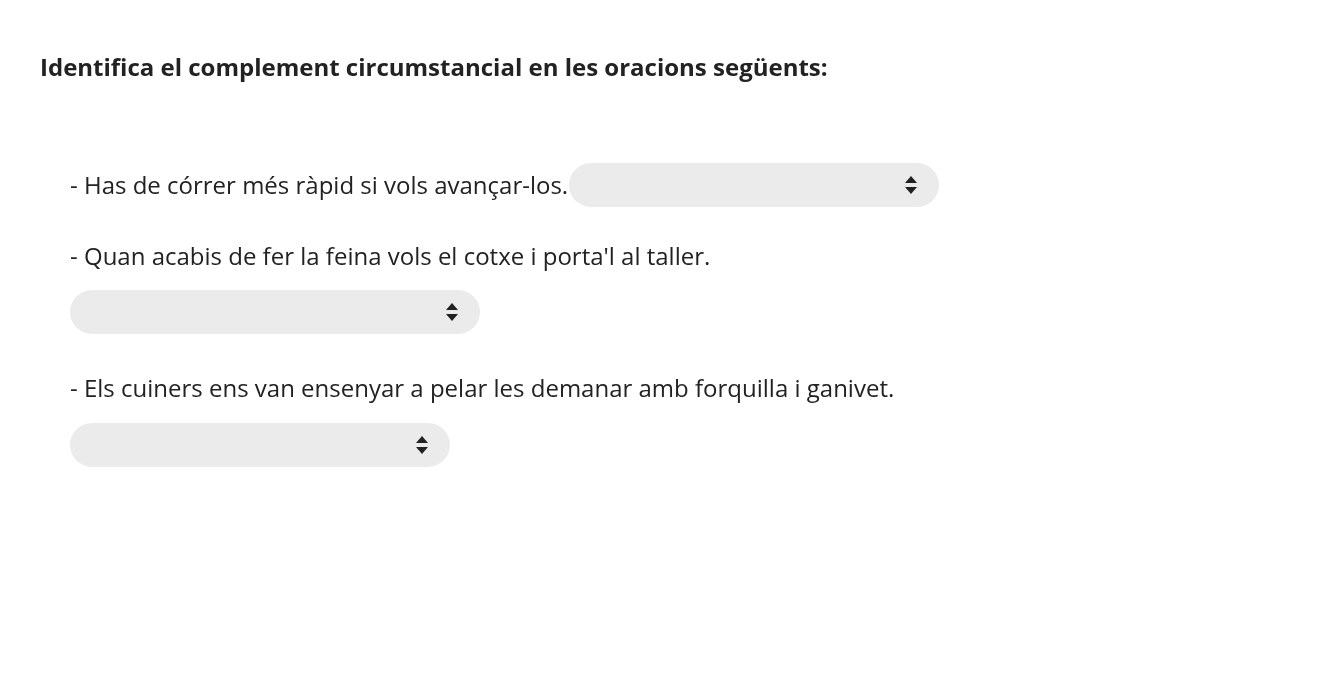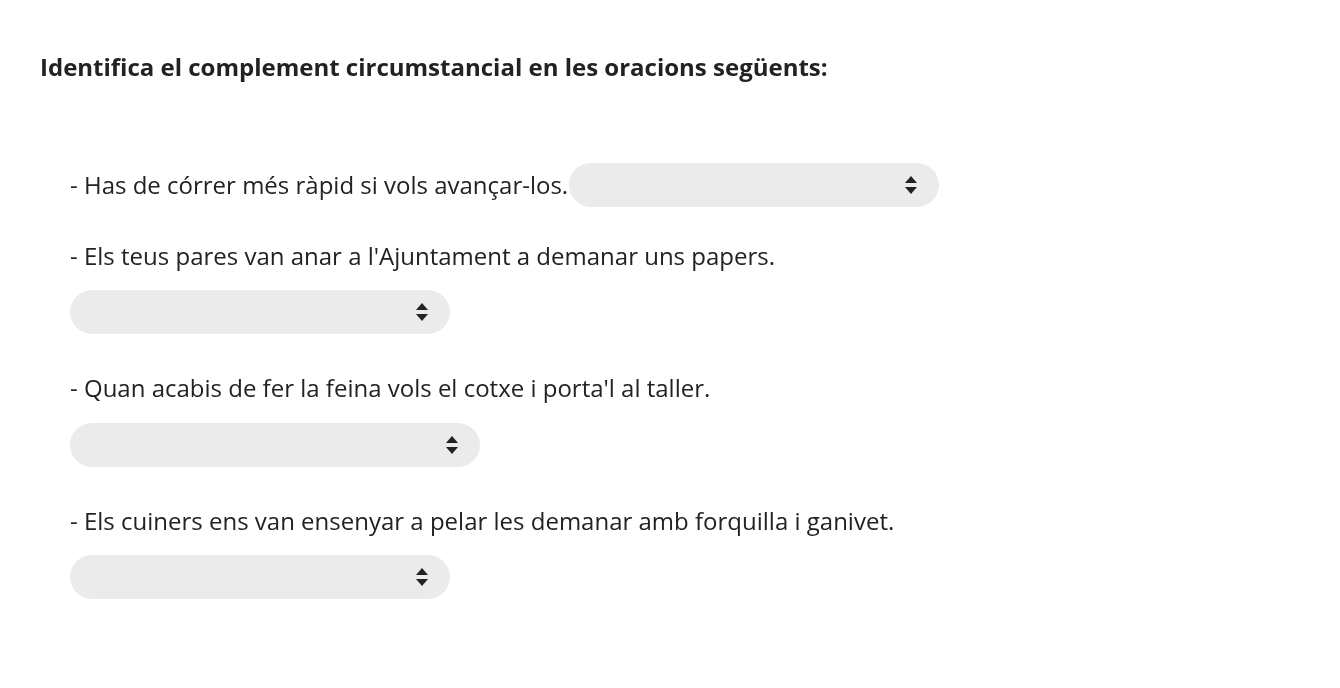--- a/index.html
+++ b/index.html
@@ -115,28 +115,20 @@
 
   <div class="question-block">
     <div class="question-line">
       <span class="sentence">- Has de córrer més ràpid si vols avançar-los.</span>
       <div class="dropdown inline-wide">
         <span class="chevron-icon"></span>
       </div>
     </div>
   </div>
 
-  <div class="question-block">
-    <div class="sentence">- Els teus pares van anar a l'Ajuntament a demanar uns papers.</div>
-    <div class="dropdown-row">
-      <div class="dropdown wide">
-        <span class="chevron-icon"></span>
-      </div>
-    </div>
-  </div>
 
   <div class="question-block">
     <div class="sentence">- Quan acabis de fer la feina vols el cotxe i porta'l al taller.</div>
     <div class="dropdown-row">
       <div class="dropdown xwide">
         <span class="chevron-icon"></span>
       </div>
     </div>
   </div>
 

